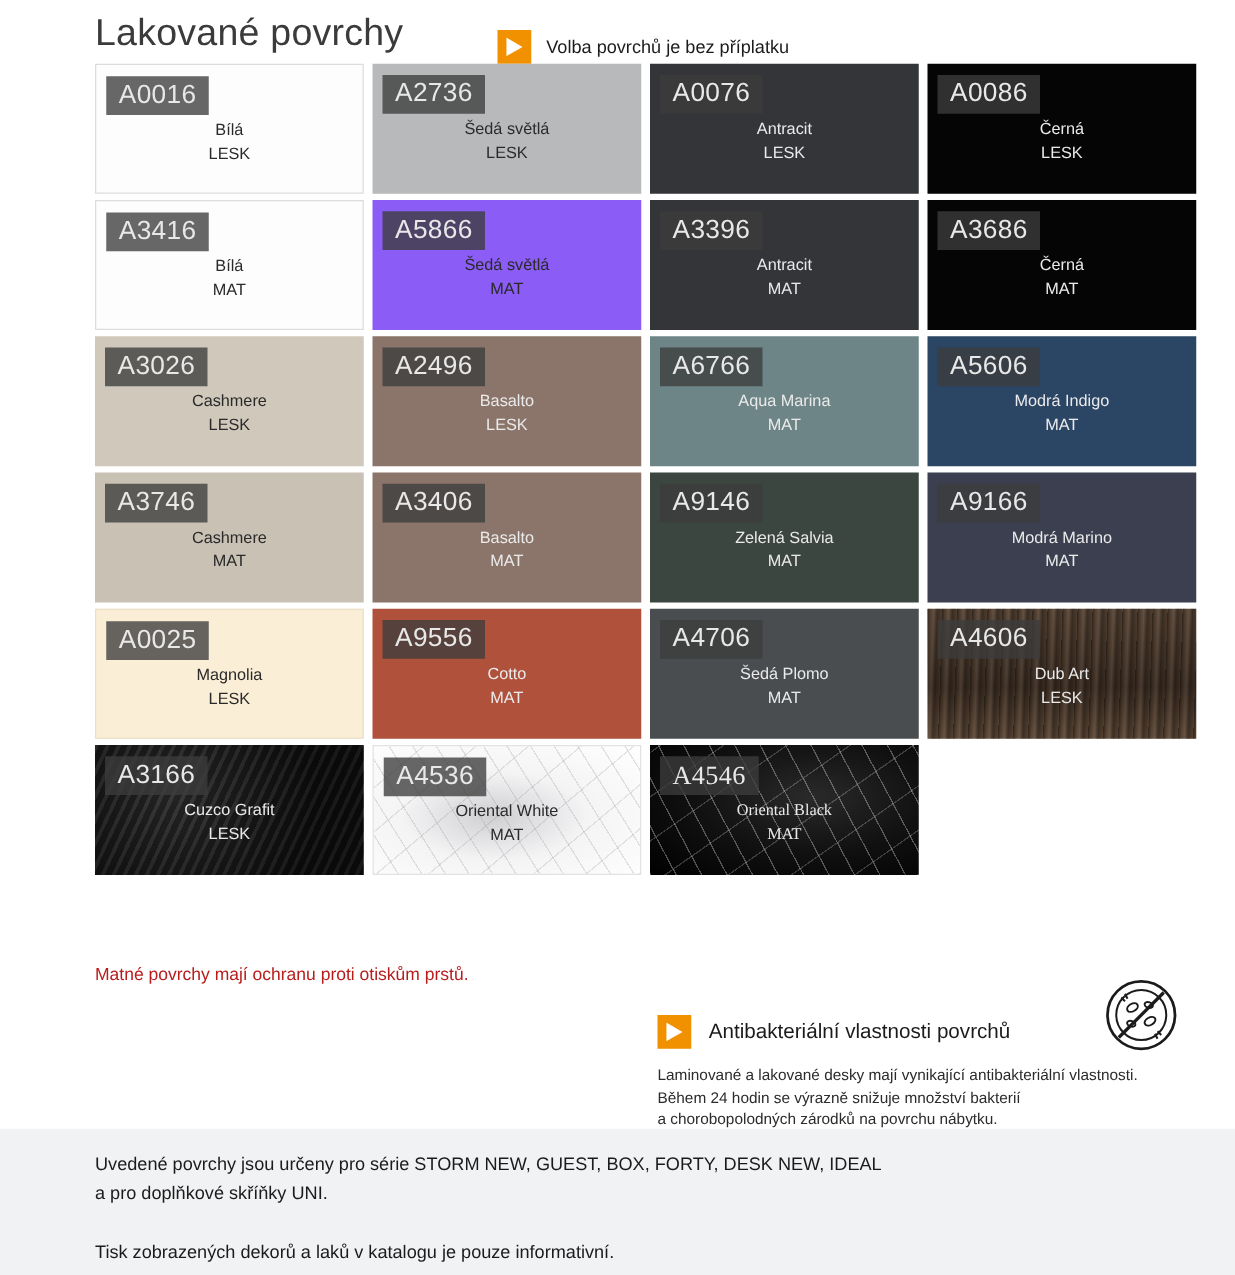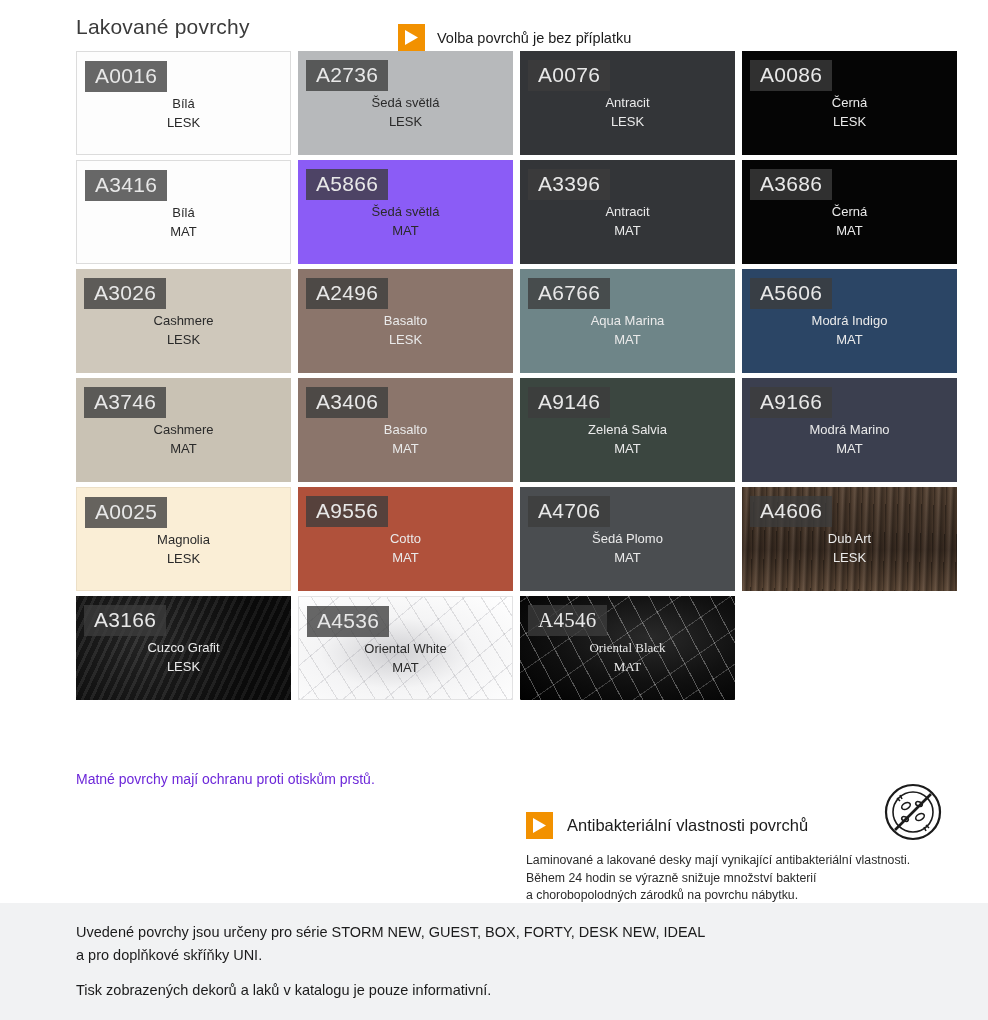--- a/index.html
+++ b/index.html
@@ -16,21 +16,21 @@
 
   .page { position: relative; width: 988px; height: 1020px; }
 
   
   .header {
     position: absolute;
     left: 76px; top: 10px;
     width: 890px; height: 42px;
   }
   .title {
-    font-size: 21px;
+    font-size: 30px;
     font-weight: 400;
     color: #3b3b3b;
     letter-spacing: .2px;
     line-height: 34px;
     margin: 0;
     display: inline-block;
   }
   .note-flag {
     position: absolute;
     left: 322px; top: 14px;
@@ -116,21 +116,21 @@
       repeating-linear-gradient(-35deg, rgba(255,255,255,.20) 0 1px, rgba(0,0,0,0) 1px 29px),
       radial-gradient(ellipse at 60% 40%, #2a2a2a 0%, #111 50%, #000 100%);
     font-family: Liberation Serif, serif;
   }
 
   
   .matt-note {
     position: absolute;
     left: 76px; top: 771px;
     font-size: 14px;
-    color: #6d28d9;
+    color: #b91c1c;
   }
   .anti {
     position: absolute;
     left: 526px; top: 789px;
     width: 440px;
     margin-top: 23px;
   }
   .anti-head {
     display: flex; align-items: center;
   }
@@ -158,21 +158,21 @@
     width: 988px; height: 117px;
     background: #f1f2f3;
   }
   .footer-inner { padding: 18px 12px 0 76px; }
   .footer p {
     margin: 0;
     font-size: 14.5px;
     line-height: 23px;
     color: #1b1b1b;
   }
-  .footer .p2 { margin-top: 12px; }
+  .footer .p2 { margin-top: 24px; }
 </style>
 </head>
 <body>
 
 <div class="page">
 
   <div class="header">
     <h1 class="title">Lakované povrchy</h1>
     <div class="note-flag">
       <span class="arrow-badge">

